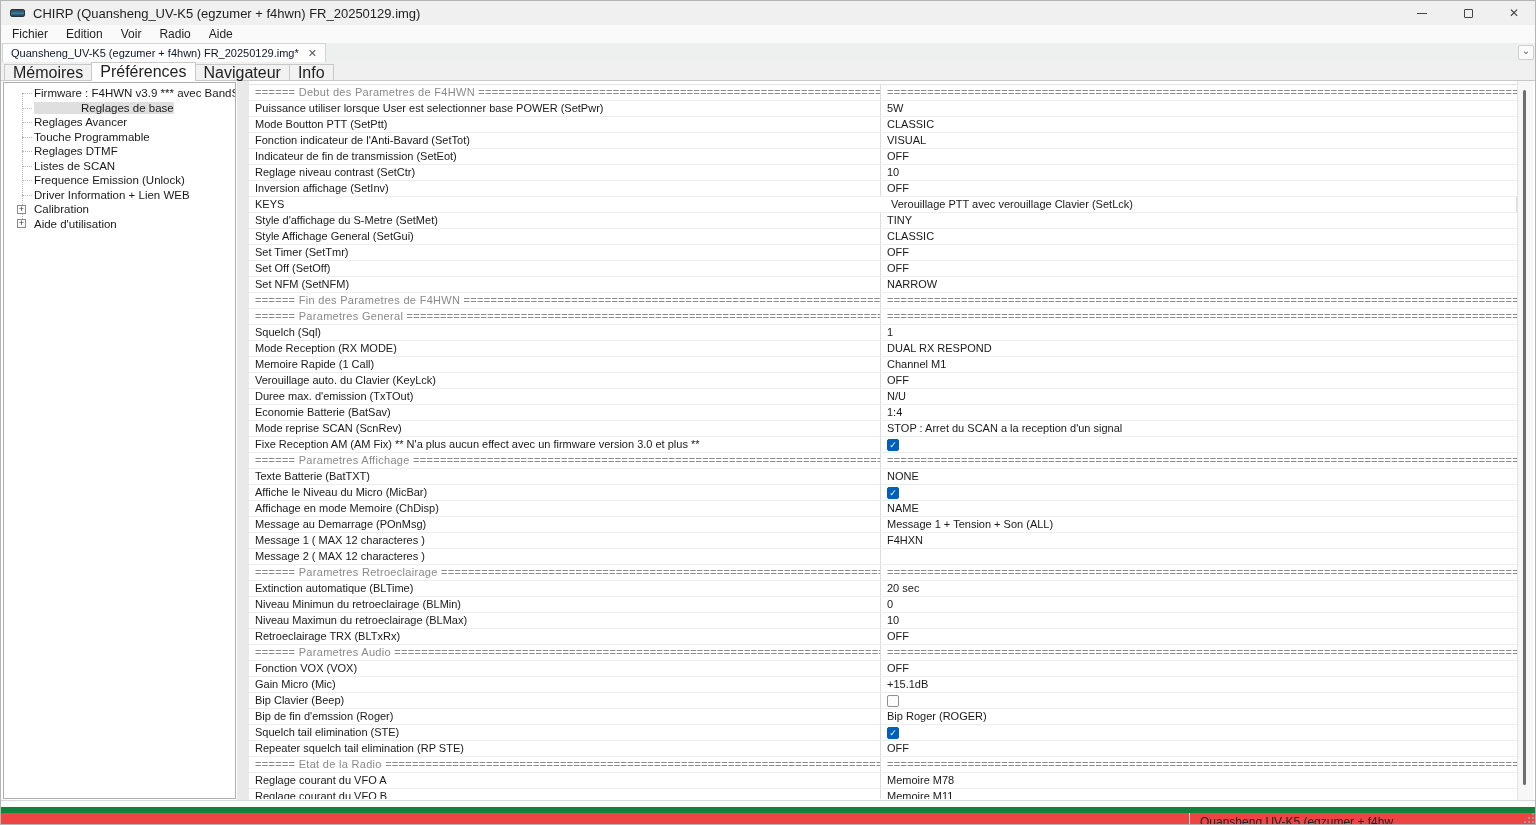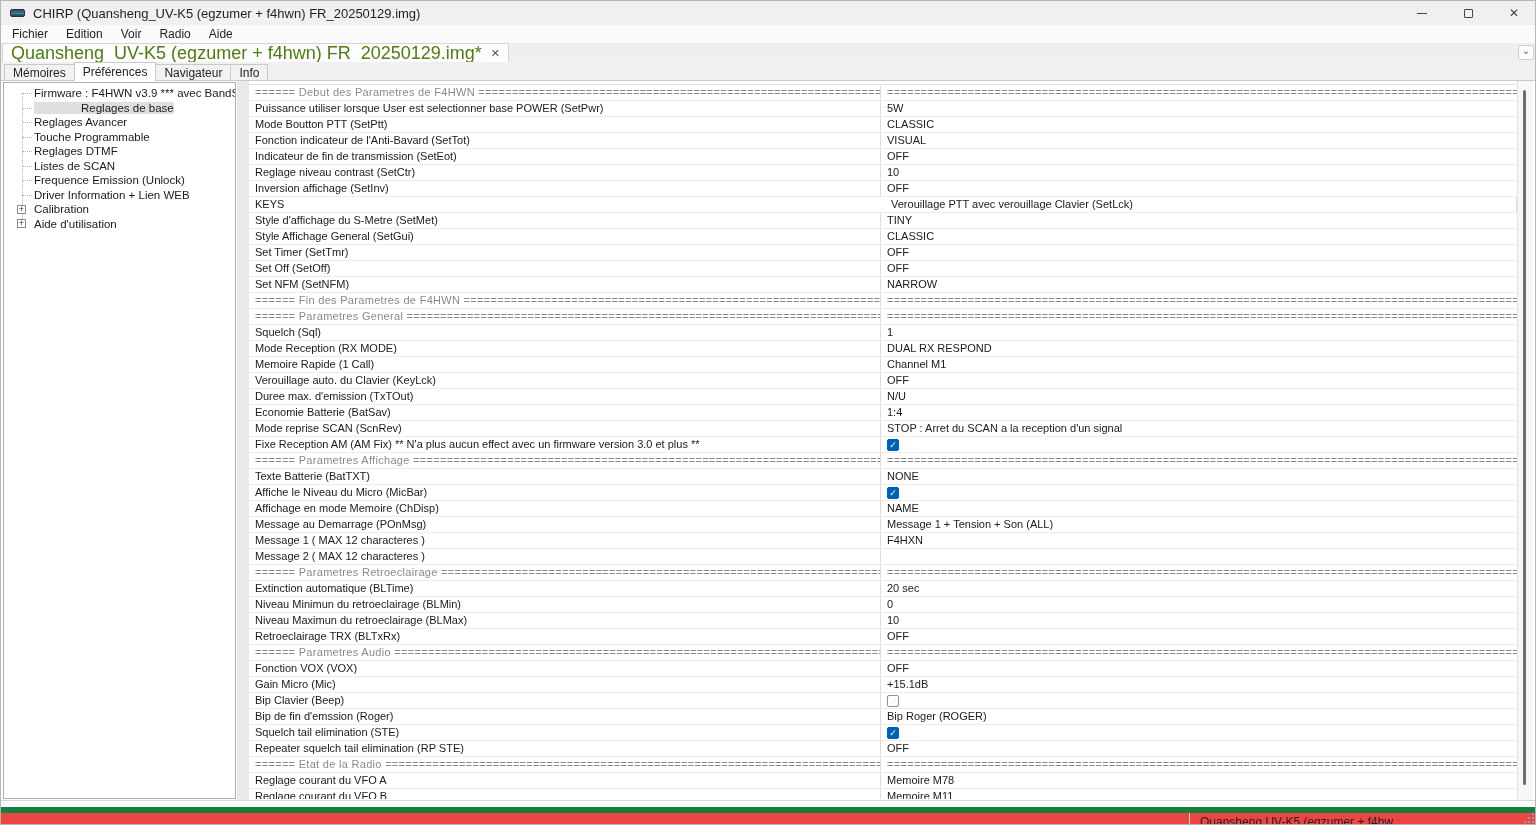--- a/index.html
+++ b/index.html
@@ -22,30 +22,30 @@
   .max-glyph { display:block; width:9px; height:9px; border:1px solid #444; border-radius:1px; }
   .close-glyph { font-size:12px; line-height:12px; }
   
   .menubar { position:absolute; left:0; top:24px; width:1536px; height:18px;
     background:#fafafa; display:flex; align-items:center; padding-left:2px; }
   .menu-item { font-size:12px; color:#1f1f1f; padding:0 9px; line-height:18px; }
   
   .doctabrow { position:absolute; left:0; top:42px; width:1536px; height:19px; background:#eef0f0; }
   .doctab { position:absolute; left:1px; top:0; height:19px; background:#fdfdfd;
     border:1px solid #d4d4d4; border-bottom:none; display:flex; align-items:center; padding:0 8px; }
-  .doctab-label { font-size:18px; color:#4d7c0f; white-space:nowrap; }
+  .doctab-label { font-size:11px; color:#0f172a; white-space:nowrap; }
   .tabclose { font-size:11px; color:#555; margin-left:9px; }
   .tab-dd { position:absolute; right:3px; top:2px; width:16px; height:15px;
     border:1px solid #cfcfcf; background:#fbfbfb; border-radius:2px;
     display:flex; align-items:center; justify-content:center; }
   .tab-dd span { font-size:10px; color:#666; line-height:8px; margin-top:-4px; }
   
   .subtabrow { position:absolute; left:0; top:61px; width:1536px; height:19px;
     background:#f0f0f0; border-bottom:1px solid #c9c9c9; display:flex; align-items:flex-end; padding-left:3px; }
-  .subtab { font-size:12px; padding:1px 8px 2px 8px; background:#f2f2f2;
+  .subtab { font-size:16px; padding:1px 8px 2px 8px; background:#f2f2f2;
     border:1px solid #c9c9c9; border-bottom:none; margin-right:-1px; height:16px; line-height:14px; color:#1f1f1f; }
   .subtab.active { background:#ffffff; height:19px; line-height:16px; margin-bottom:-1px; position:relative; z-index:2; }
   
   .tree-panel { position:absolute; left:2px; top:81px; width:233px; height:717px;
     background:#ffffff; border:1px solid #aeaeae; overflow:hidden; }
   .tree { position:relative; padding-top:3px; }
   .tree-vline { position:absolute; left:18px; top:10px; height:130px; border-left:1px dotted #b4b4b4; }
   .tree-item { position:relative; height:14.5px; line-height:14.5px; padding-left:30px;
     white-space:nowrap; font-size:11.5px; color:#1a1a1a; }
   .tree-item .dash { position:absolute; left:18px; top:7px; width:10px; border-top:1px dotted #b4b4b4; }

